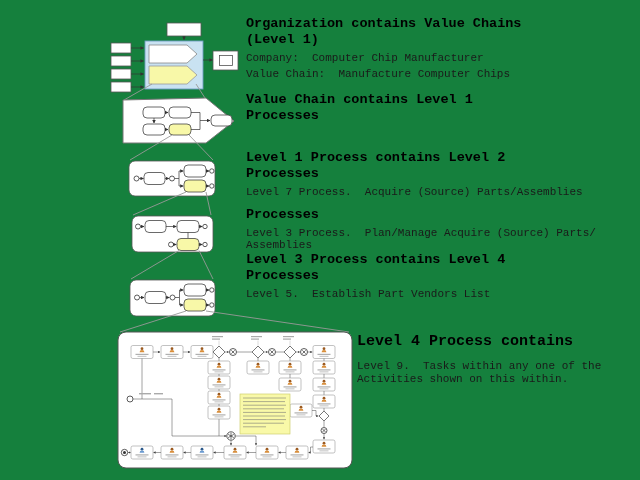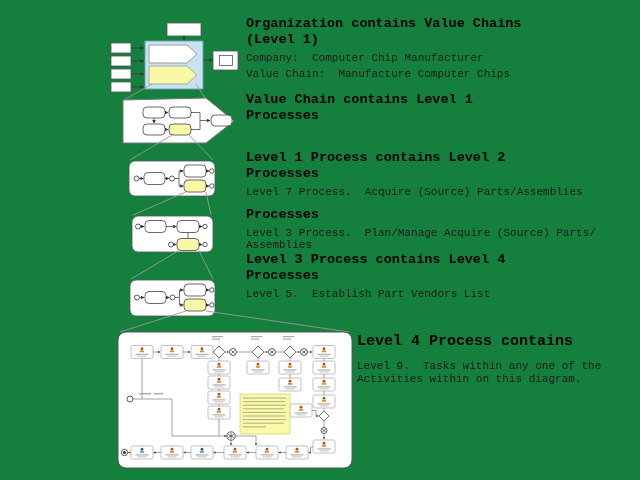--- a/index.html
+++ b/index.html
@@ -324,17 +324,17 @@
   <div class="h">Processes</div>
   <div class="para">
         <div class="ln">Level 5.  Establish Part Vendors List</div>
       </div>
 </div>
 
 <div class="sec big" style="left:357px; top:333px;">
   <div class="h">Level 4 Process contains</div>
   <div class="para gap">
     <div class="ln">Level 9.  Tasks within any one of the</div>
-    <div class="ln">Activities within on this diagram.</div>
+    <div class="ln">Activities shown on this within.</div>
   </div>
 </div>
 
 </div>
 
 </body></html>

